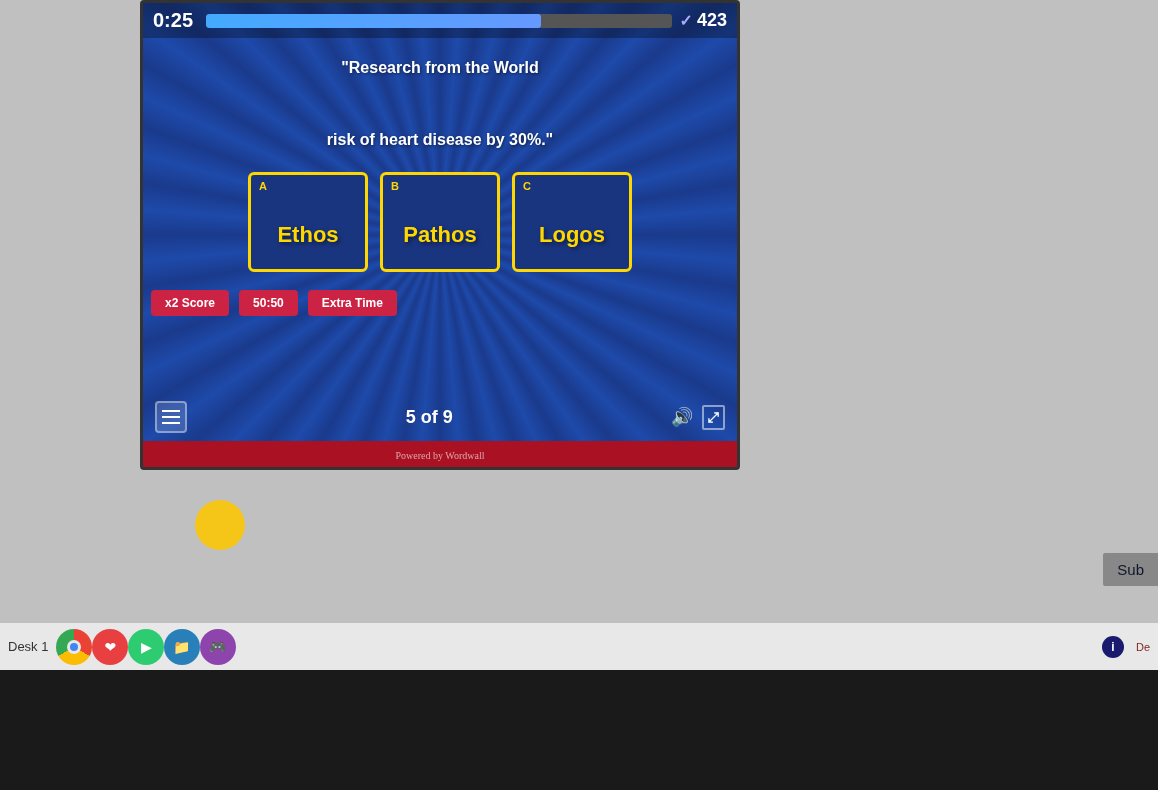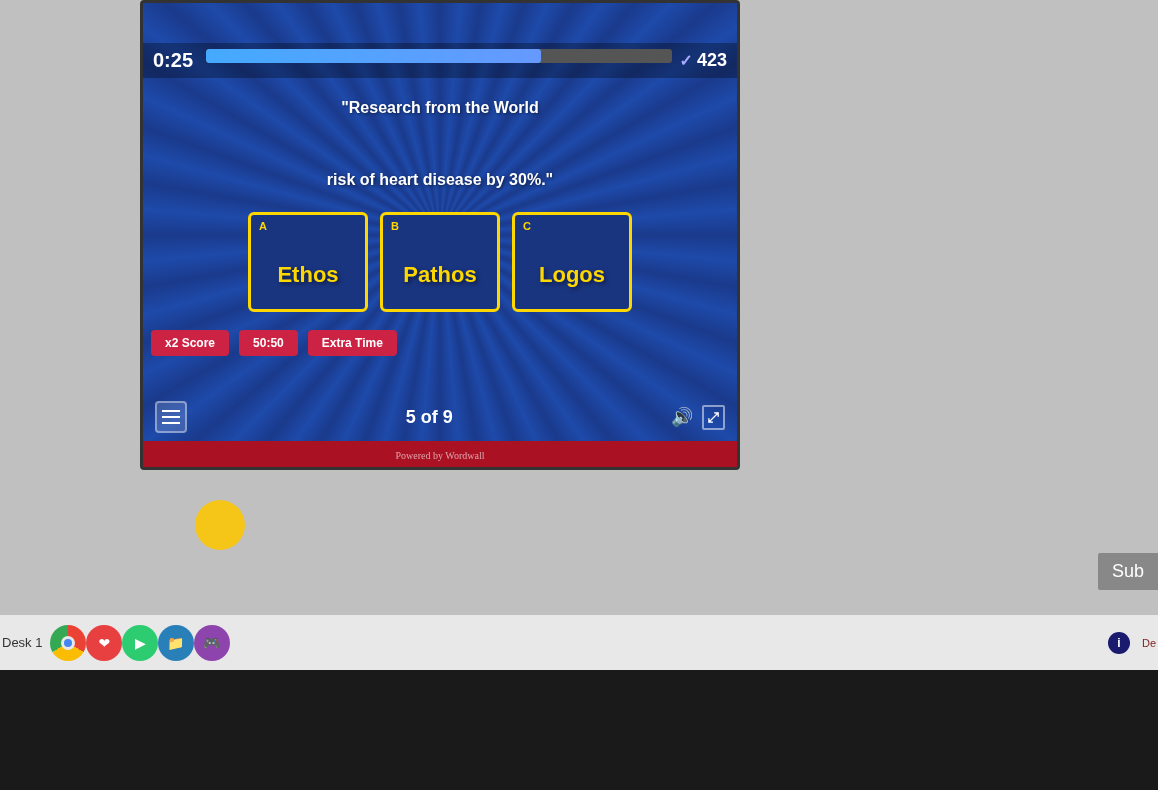--- a/index.html
+++ b/index.html
@@ -37,24 +37,24 @@
           #1e4aaa 5deg,
           #1a3a8c 10deg
         );
     }
 
     
     .top-bar {
       position: relative;
       z-index: 10;
       display: flex;
+      align-items: center;
       padding: 6px 10px;
       background: rgba(0,0,0,0.3);
       gap: 8px;
-      margin-top: 40px;
     }
 
     .timer {
       color: white;
       font-size: 20px;
       font-weight: bold;
       min-width: 45px;
     }
 
     .progress-bar-container {
@@ -255,38 +255,38 @@
       background: #f5c518;
       border-radius: 50%;
     }
 
     
     .submit-btn {
       position: absolute;
       top: 553px;
       right: 0;
       background: #888;
-      color: #ffffff;
+      color: #0f172a;
       border: none;
       padding: 8px 14px;
-      font-size: 18px;
+      font-size: 15px;
       cursor: pointer;
       border-radius: 2px 0 0 2px;
     }
 
     
     .taskbar {
       position: absolute;
       bottom: 120px;
       left: 0; right: 0;
-      height: 55px;
+      height: 47px;
       background: #e8e8e8;
       display: flex;
       align-items: center;
-      padding: 0 2px;
+      padding: 0 8px;
       gap: 0;
     }
 
     .taskbar-label {
       color: #333;
       font-size: 13px;
       margin-right: 8px;
     }
 
     .taskbar-icon {

